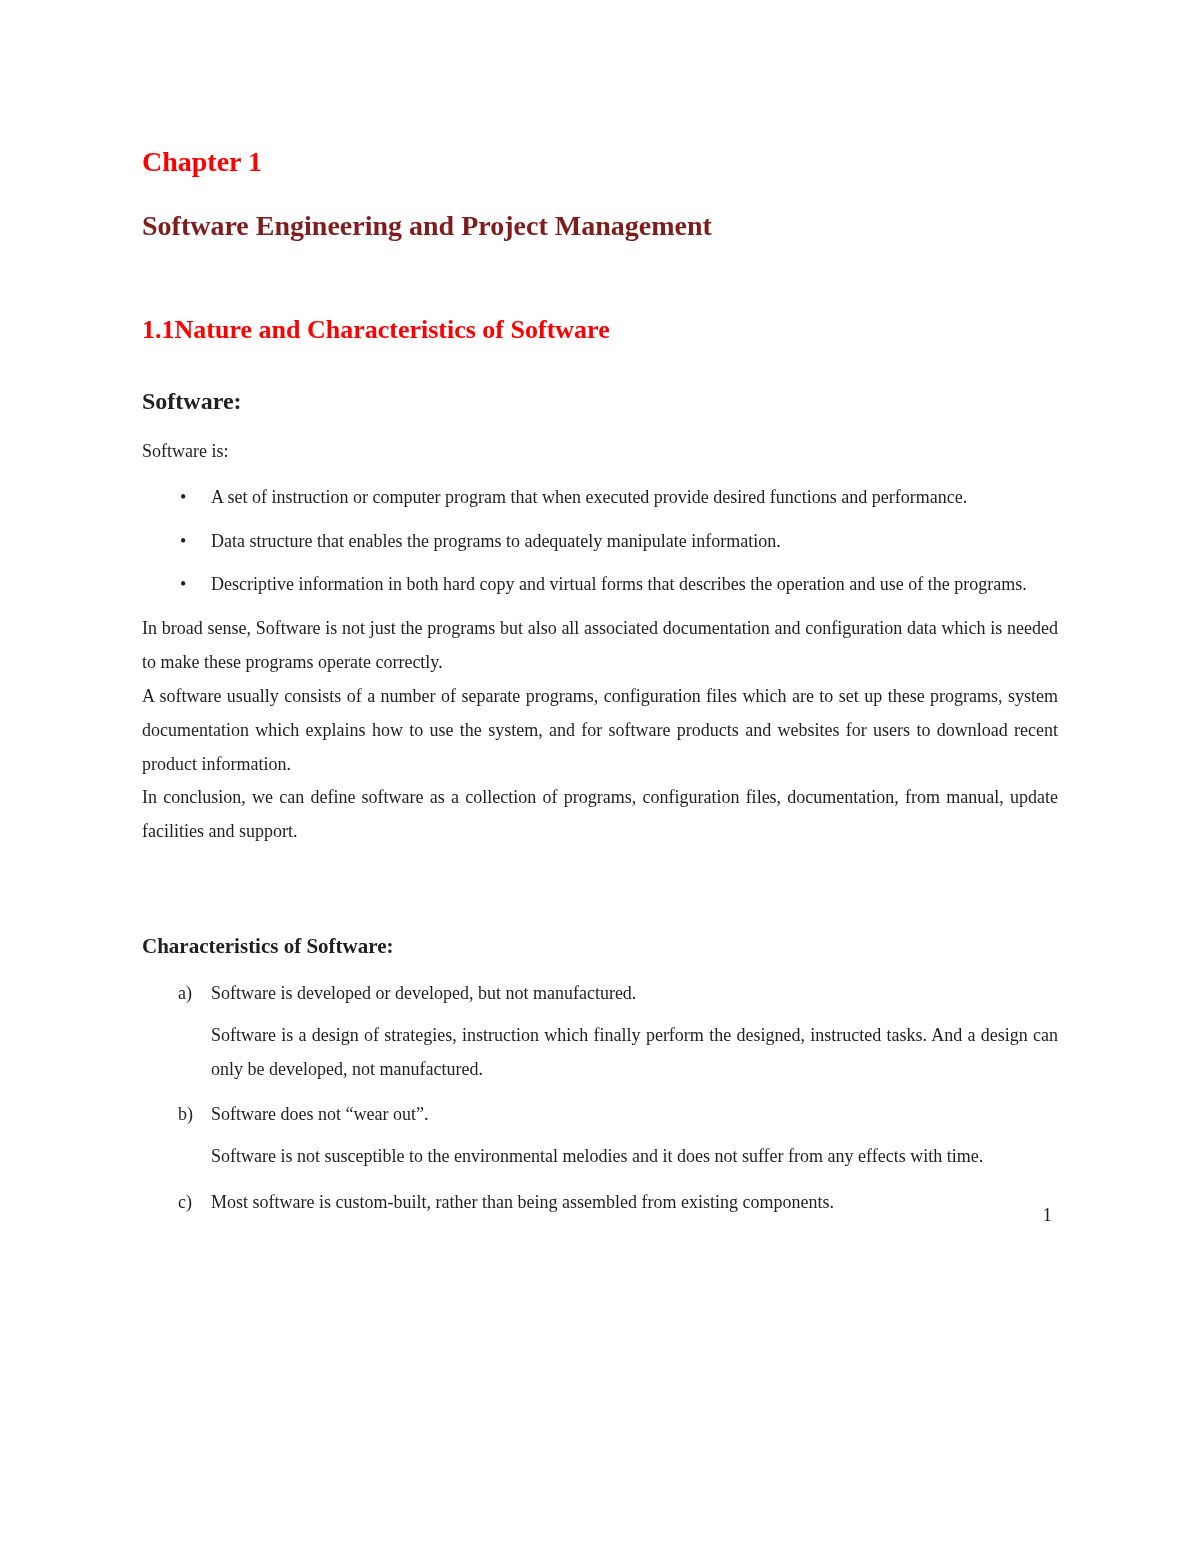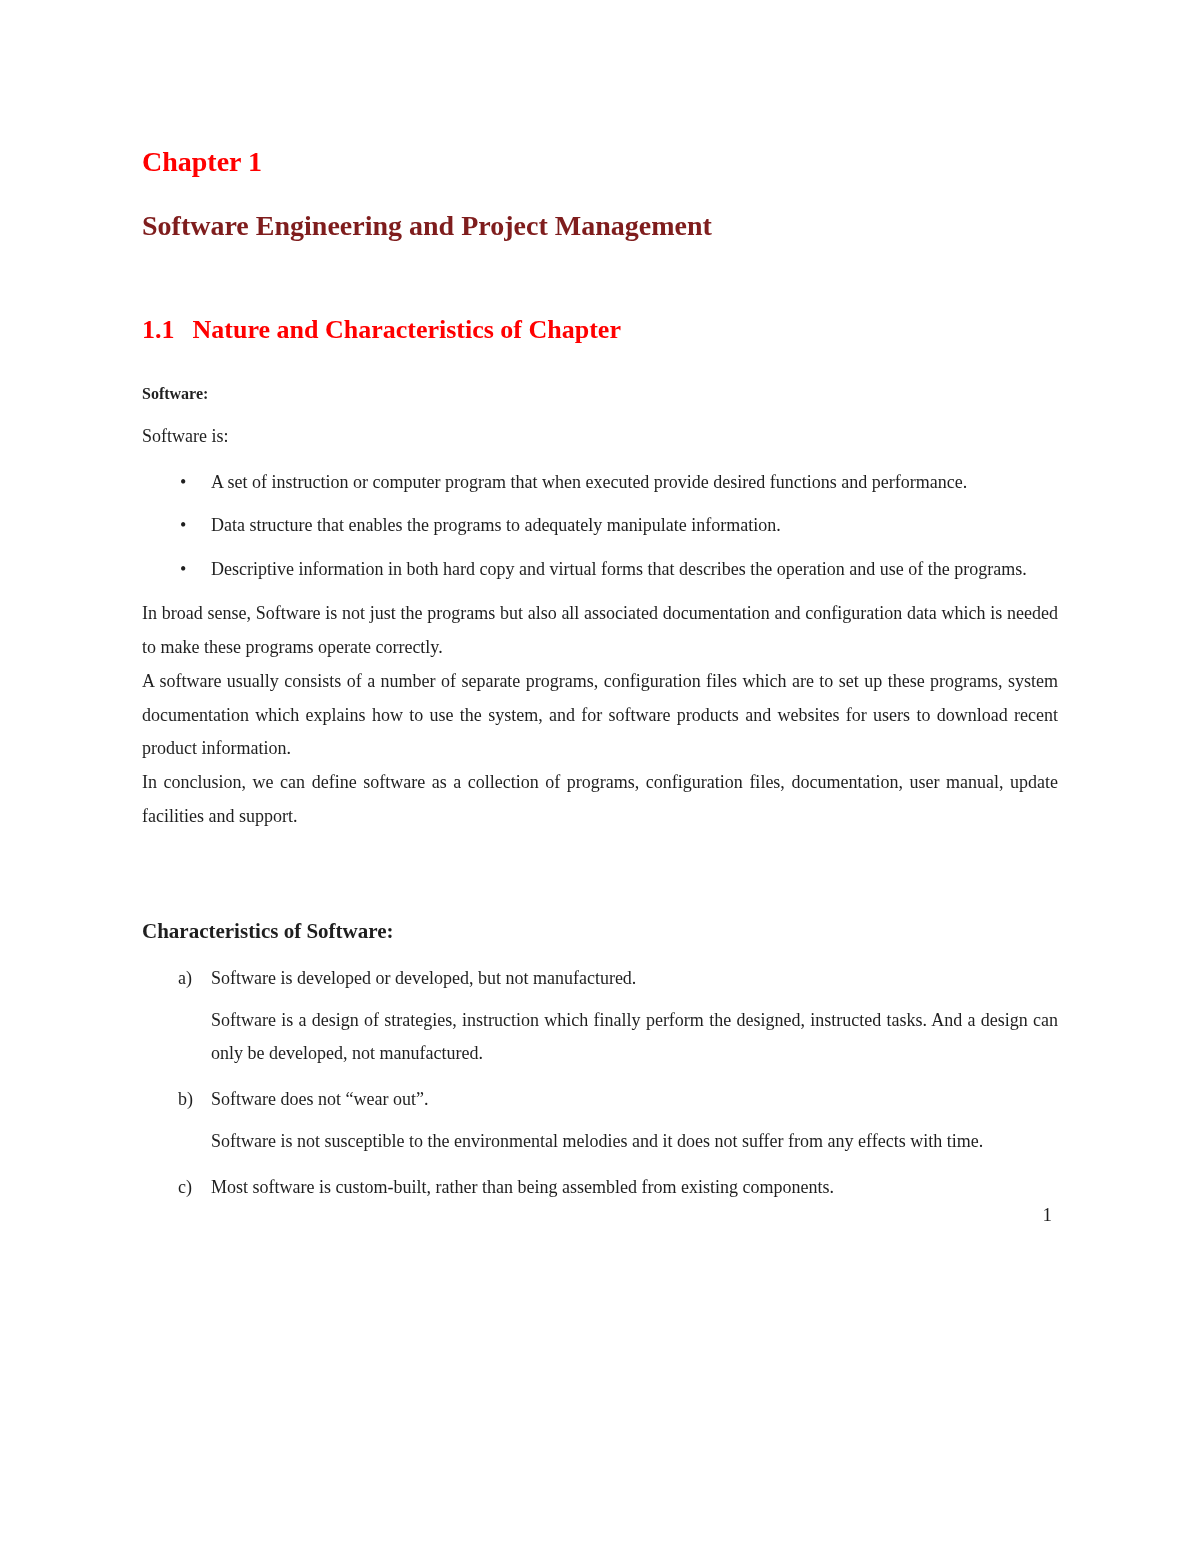--- a/index.html
+++ b/index.html
@@ -31,23 +31,23 @@
     line-height: 1.2;
     margin-top: 30px;
   }
   .section-heading {
     color: #ff0000;
     font-size: 26px;
     font-weight: bold;
     margin-top: 72px;
     line-height: 1.2;
   }
-  .section-heading .section-number { margin-right: 18px; }
+  .section-heading .section-number { }
   .sub-label {
-    font-size: 16px;
+    font-size: 24px;
     font-weight: bold;
     margin-top: 34px;
     line-height: 1.9;
   }
   .body-text {
     font-size: 18px;
     line-height: 1.88;
   }
   .intro-line { margin-top: 10px; }
   .para {
@@ -104,21 +104,21 @@
 </head>
 <body>
 
 <div class="page">
 
   <h1 class="chapter-heading">Chapter 1</h1>
 
   <h1 class="chapter-subtitle">Software Engineering and Project Management</h1>
 
   <h2 class="section-heading">
-    <span class="section-number">1.1</span><span>Nature and Characteristics of Chapter</span>
+    <span class="section-number">1.1</span><span>Nature and Characteristics of Software</span>
   </h2>
 
   <p class="sub-label">Software:</p>
 
   <p class="body-text intro-line">Software is:</p>
 
   <ul class="bullet-list body-text">
     <li>
       <span class="marker">•</span>
       <span>A set of instruction or computer program that when executed provide desired functions and performance.</span>
@@ -130,21 +130,21 @@
     <li>
       <span class="marker">•</span>
       <span>Descriptive information in both hard copy and virtual forms that describes the operation and use of the programs.</span>
     </li>
   </ul>
 
   <p class="body-text para">In broad sense, Software is not just the programs but also all associated documentation and configuration data which is needed to make these programs operate correctly.</p>
 
   <p class="body-text para">A software usually consists of a number of separate programs, configuration files which are to set up these programs, system documentation which explains how to use the system, and for software products and websites for users to download recent product information.</p>
 
-  <p class="body-text para">In conclusion, we can define software as a collection of programs, configuration files, documentation, user manual, update facilities and support.</p>
+  <p class="body-text para">In conclusion, we can define software as a collection of programs, configuration files, documentation, from manual, update facilities and support.</p>
 
   <p class="characteristics-heading">Characteristics of Software:</p>
 
   <ol class="char-list body-text">
     <li>
       <span class="marker">a)</span>
       <div class="char-body">
         <p class="char-title">Software is developed or developed, but not manufactured.</p>
         <p class="char-detail">Software is a design of strategies, instruction which finally perform the designed, instructed tasks. And a design can only be developed, not manufactured.</p>
       </div>

